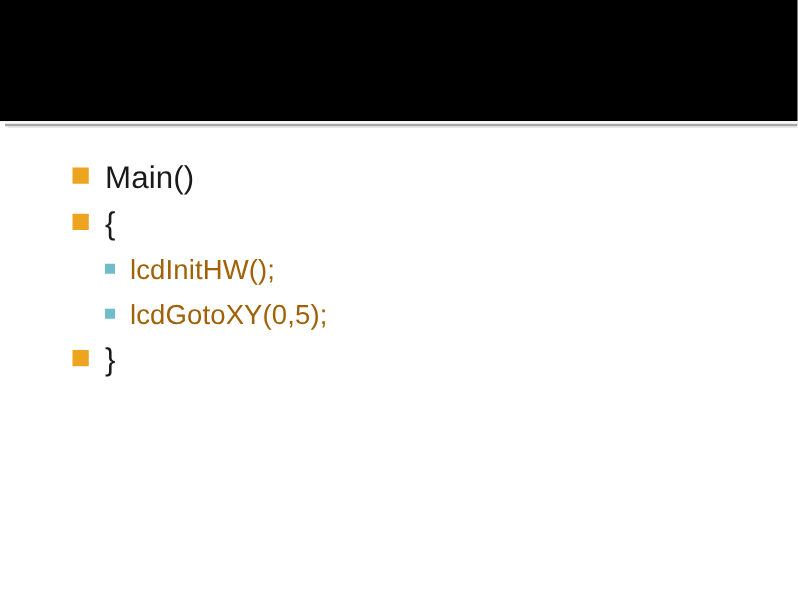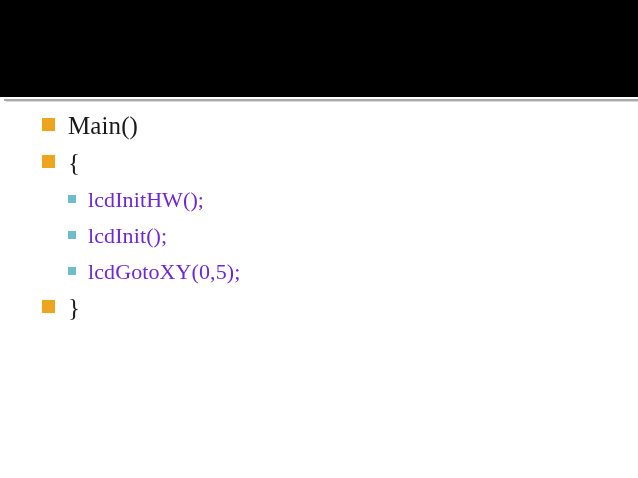--- a/index.html
+++ b/index.html
@@ -69,23 +69,22 @@
   
   .content {
     position: absolute;
     left: 0;
     top: 108px;
     width: 638px;
   }
 
   ul.bullets {
     list-style: none;
-    margin: 0;
+    margin: 16px;
     padding: 0;
-    font-family: Liberation Serif, serif;
   }
 
   li.bullet-row {
     display: flex;
     align-items: flex-start;
     position: relative;
   }
 
   
   li.lvl1 {
@@ -117,21 +116,21 @@
     width: 8px;
     height: 8px;
     background: #6fbccb;
     flex: 0 0 auto;
     margin-top: 13px;
     margin-right: 12px;
   }
   li.lvl2 .label {
     font-size: 22px;
     line-height: 35px;
-    color: #6d28d9;
+    color: #a16207;
     white-space: pre;
     letter-spacing: 0.1px;
   }
 </style>
 </head>
 <body>
 
 <div class="slide">
 
   <div class="title-band">
@@ -153,24 +152,20 @@
       <li class="bullet-row lvl1">
         <span class="marker"></span>
         <span class="label">{</span>
       </li>
 
       <li class="bullet-row lvl2">
         <span class="marker"></span>
         <span class="label">lcdInitHW();</span>
       </li>
 
-      <li class="bullet-row lvl2">
-        <span class="marker"></span>
-        <span class="label">lcdInit();</span>
-      </li>
 
       <li class="bullet-row lvl2">
         <span class="marker"></span>
         <span class="label">lcdGotoXY(0,5);</span>
       </li>
 
 
       <li class="bullet-row lvl1">
         <span class="marker"></span>
         <span class="label">}</span>

